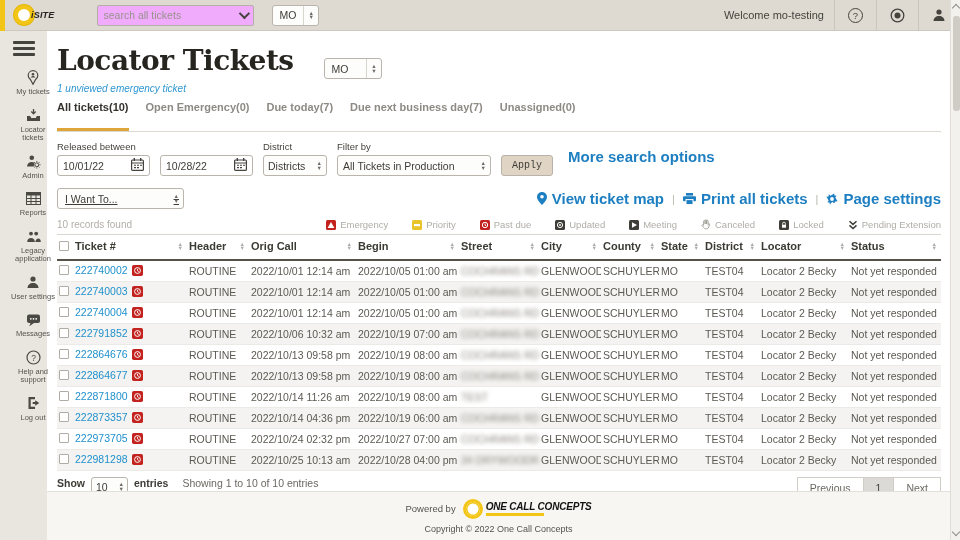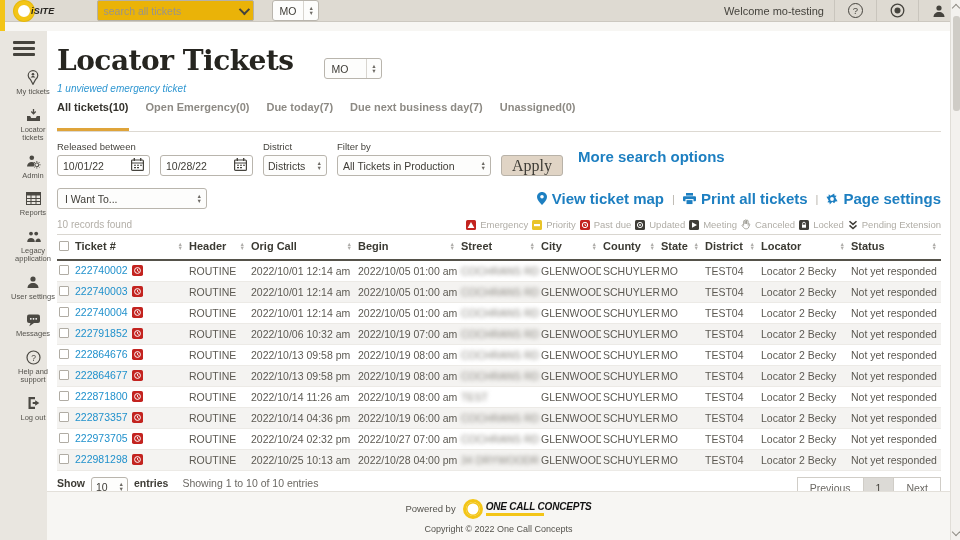--- a/index.html
+++ b/index.html
@@ -1,27 +1,27 @@
 <!DOCTYPE html>
 <html><head>
 <meta charset="utf-8">
 <style>
   * { margin:0; padding:0; box-sizing:border-box; }
   html,body { width:960px; height:540px; overflow:hidden;
     font-family:"Liberation Sans", sans-serif; background:#f7f6f3; }
 
   
-  .topbar { position:absolute; left:0; top:0; width:960px; height:22px;
+  .topbar { position:absolute; left:0; top:0; width:960px; height:31px;
     background:#dedad2; border-bottom:1px solid #ccc8c0; display:flex; align-items:center; z-index:5; }
   .accent-edge { position:absolute; left:0; top:0; width:5px; height:31px; background:#f3c517; }
   .brand { display:flex; align-items:center; margin-left:14px; }
   .brand-ring { width:20px; height:20px; border:4px solid #f3c517; border-radius:50%;
     background:#fff; box-shadow:0 0 0 1px #e6b90a; }
   .brand-name { font-size:9px; font-weight:bold; font-style:italic; color:#25231f; margin-left:-3px; letter-spacing:.2px; }
-  .search-box { margin-left:42px; width:157px; height:21px; background:#eab308;
+  .search-box { margin-left:42px; width:157px; height:21px; background:#f0abfc;
     border:1px solid #b5b1a8; border-radius:2px; display:flex; align-items:center; padding:0 6px; }
   .search-box input { flex:1; border:none; background:transparent; outline:none;
     font-size:10.5px; color:#55534d; font-family:"Liberation Sans", sans-serif; }
   .search-box input::placeholder { color:#98948c; }
   .chev-down { width:8px; height:8px; border-right:2px solid #45433d; border-bottom:2px solid #45433d;
     transform:rotate(45deg) translateY(-2px); }
   .mini-select { height:21px; background:#fdfdfc; border:1px solid #b9b5ad; border-radius:3px;
     display:flex; align-items:center; font-size:10.5px; color:#3e3c36; }
   .mini-select .val { padding:0 7px; }
   .mini-select .caret-cell { border-left:1px solid #d8d5cf; height:100%; display:flex; align-items:center; padding:0 4px; }
@@ -58,34 +58,34 @@
   
   .filter-row { display:flex; align-items:flex-end; margin-top:9px; gap:10px; }
   .fgroup .flabel { font-size:9.5px; color:#45433d; margin-bottom:3px; }
   .date-input { width:93px; height:21px; border:1px solid #b9b5ad; border-radius:3px; background:#fff;
     display:flex; align-items:center; padding:0 5px; }
   .date-input input { width:60px; border:none; outline:none; font-size:10.5px; color:#3e3c36;
     font-family:"Liberation Sans", sans-serif; background:transparent; }
   .date-input .cal { margin-left:auto; }
   .dates { display:flex; gap:10px;align-items:center; }
   .apply-btn { height:21px; padding:0 10px; background:#e0d4c5; border:1px solid #b8b2a8;
-    border-radius:3px; font-size:16px; color:#3e3c36; cursor:pointer;
-    font-family:Liberation Serif, serif; }
+    border-radius:3px; font-size:10px; color:#3e3c36; cursor:pointer;
+    font-family:Liberation Mono, monospace; }
   .blue-link { font-size:15px; font-weight:bold; color:#1d7fc1; cursor:pointer; text-decoration:none; }
   .more-opts { margin-left:5px; align-self:center; margin-bottom:4px; }
   .second-row { display:flex; align-items:center; margin-top:12px; }
-  .iwant { width:150px; }
+  .iwant { width:127px;text-decoration:underline; }
   .action-links { margin-left:auto; display:flex; align-items:center; gap:8px; }
   .action-link { display:flex; align-items:center; gap:5px; }
   .link-sep { color:#b9b5ad; font-size:11px; }
 
   
   .legend-row { display:flex; align-items:flex-end; margin-top:10px; }
   .records-found { font-size:10px; color:#b3afa8; }
-  .legend { margin-left:auto; display:flex; align-items:flex-end; gap:4px; }
+  .legend { margin-left:auto; display:flex; align-items:flex-end; gap:24px; }
   .lg-item { display:flex; align-items:center; gap:4px; font-size:9.5px; color:#b0ada6; }
 
   
   table { border-collapse:collapse; table-layout:fixed; width:884px; margin-top:4px;
     border-top:1px solid #d9d6d0; }
   th { font-size:11px; font-weight:bold; color:#3b3a33; text-align:left;
     padding:5px 2px 7px 2px; border-bottom:2px solid #55524a; white-space:nowrap; overflow:hidden; }
   th .th-inner { display:flex; align-items:center; }
   th .sort { margin-left:auto; opacity:.55; padding-right:2px; }
   td { font-size:10.5px; color:#5c5952; padding:3px 2px; height:20px; white-space:nowrap;

